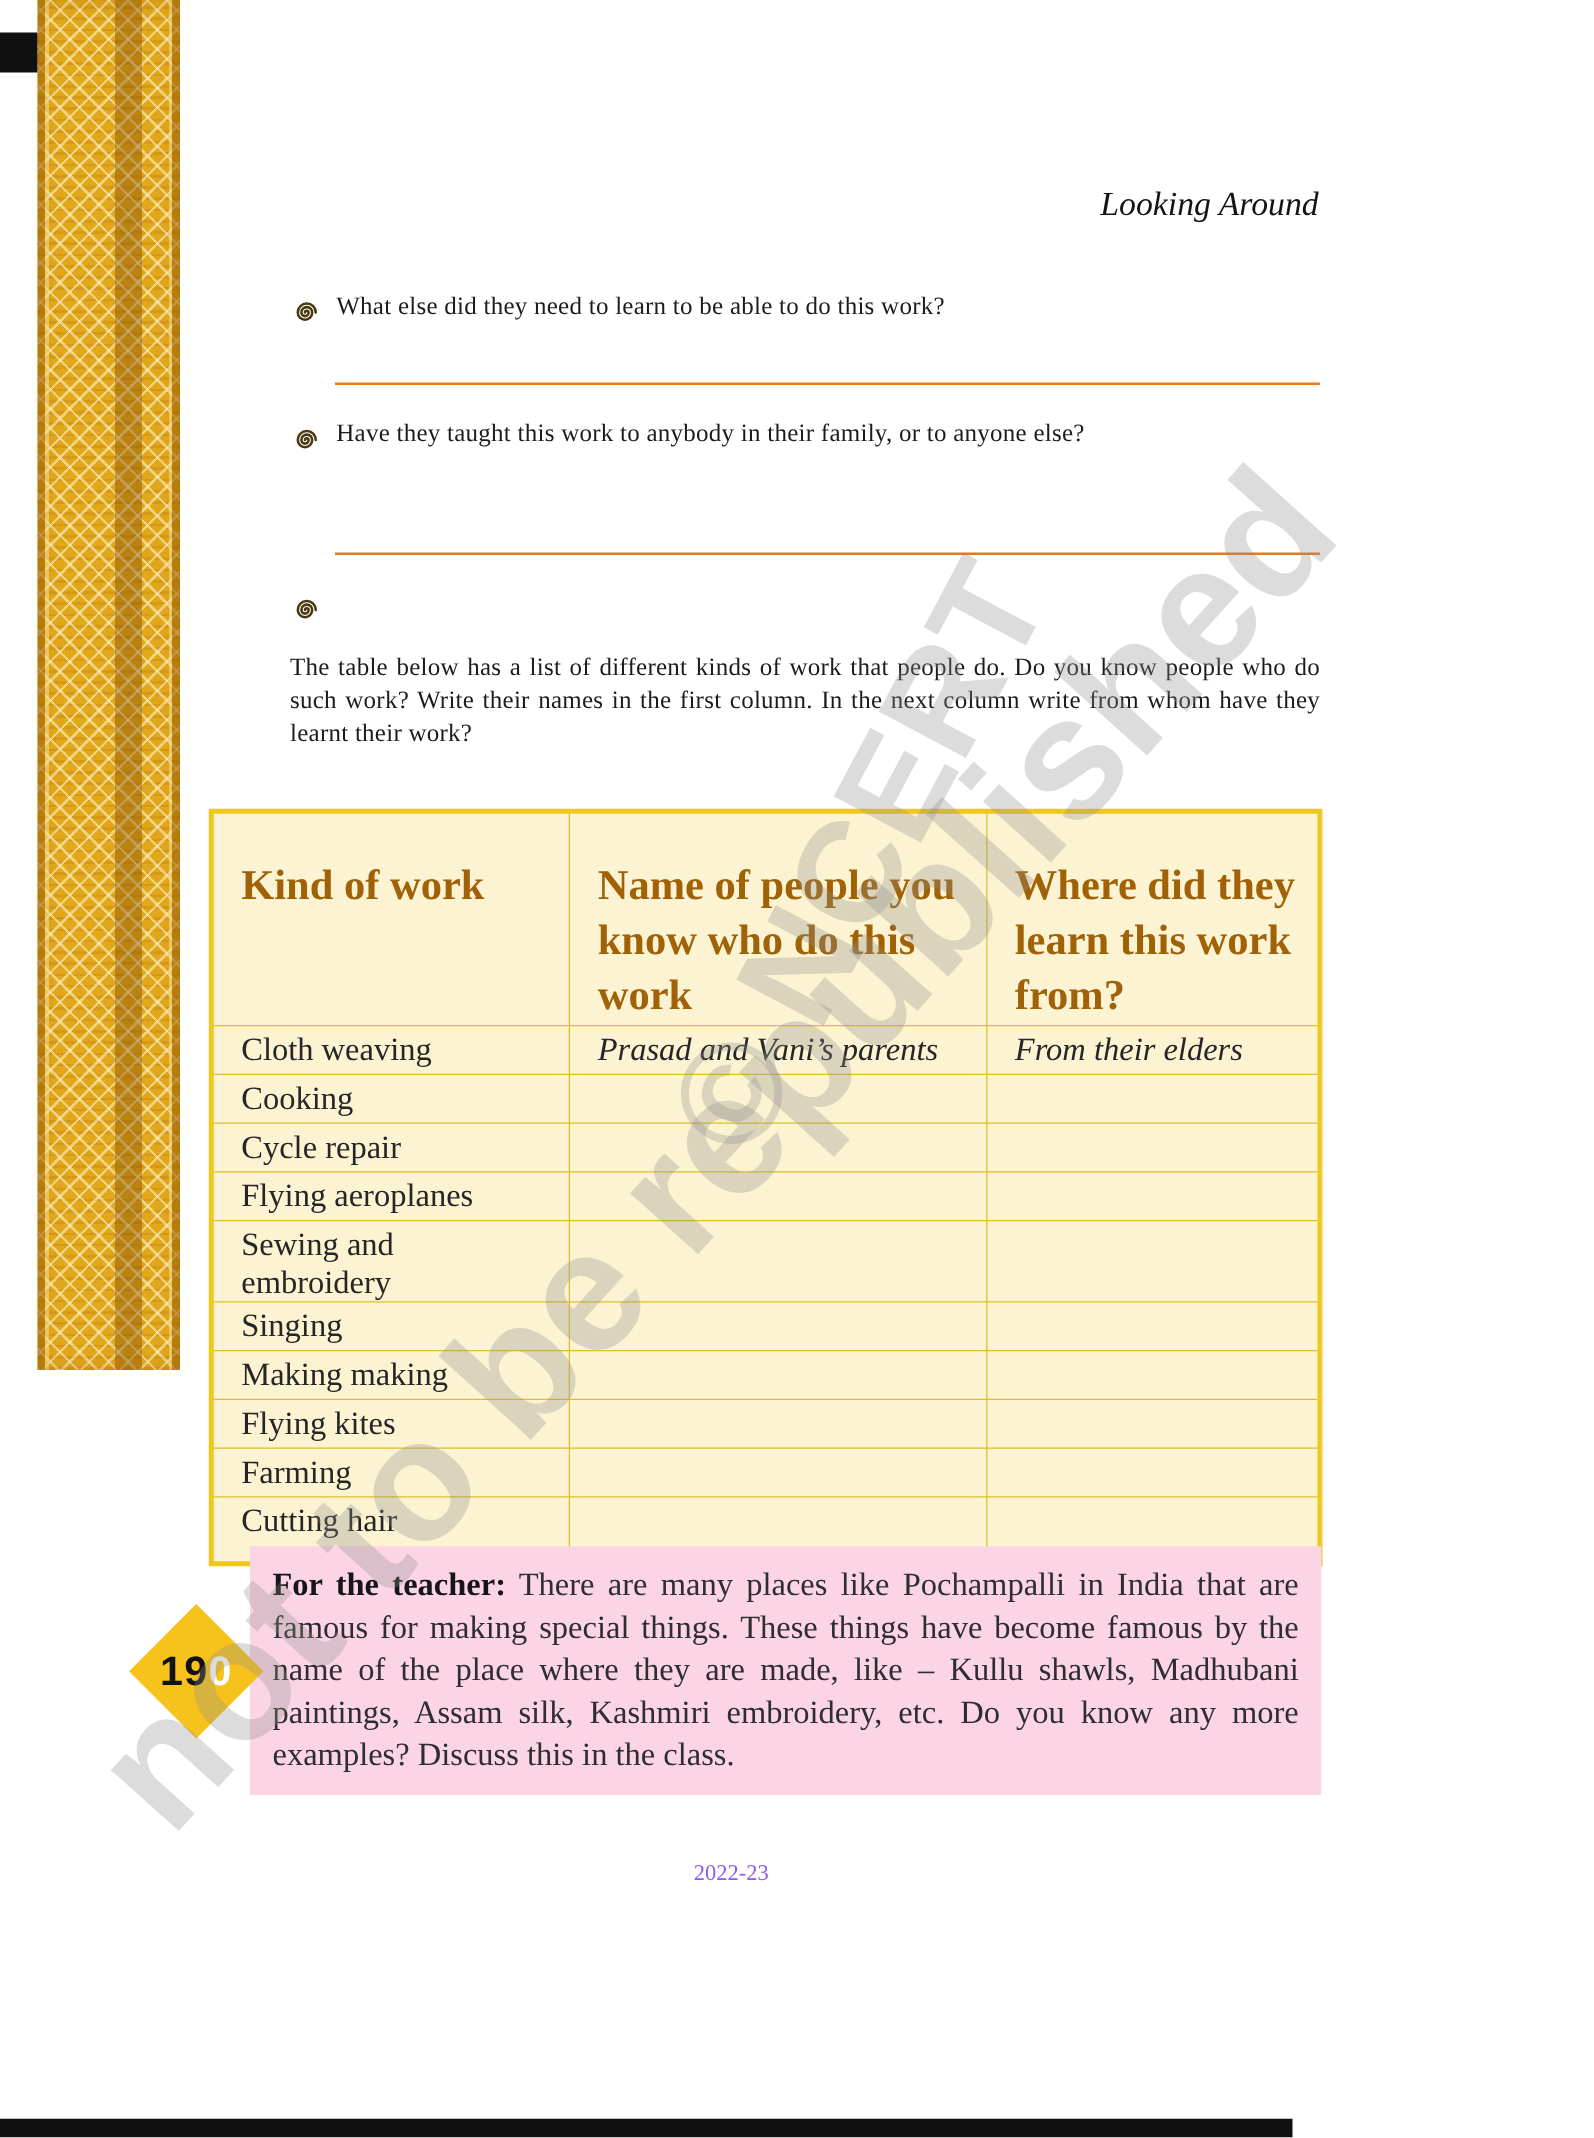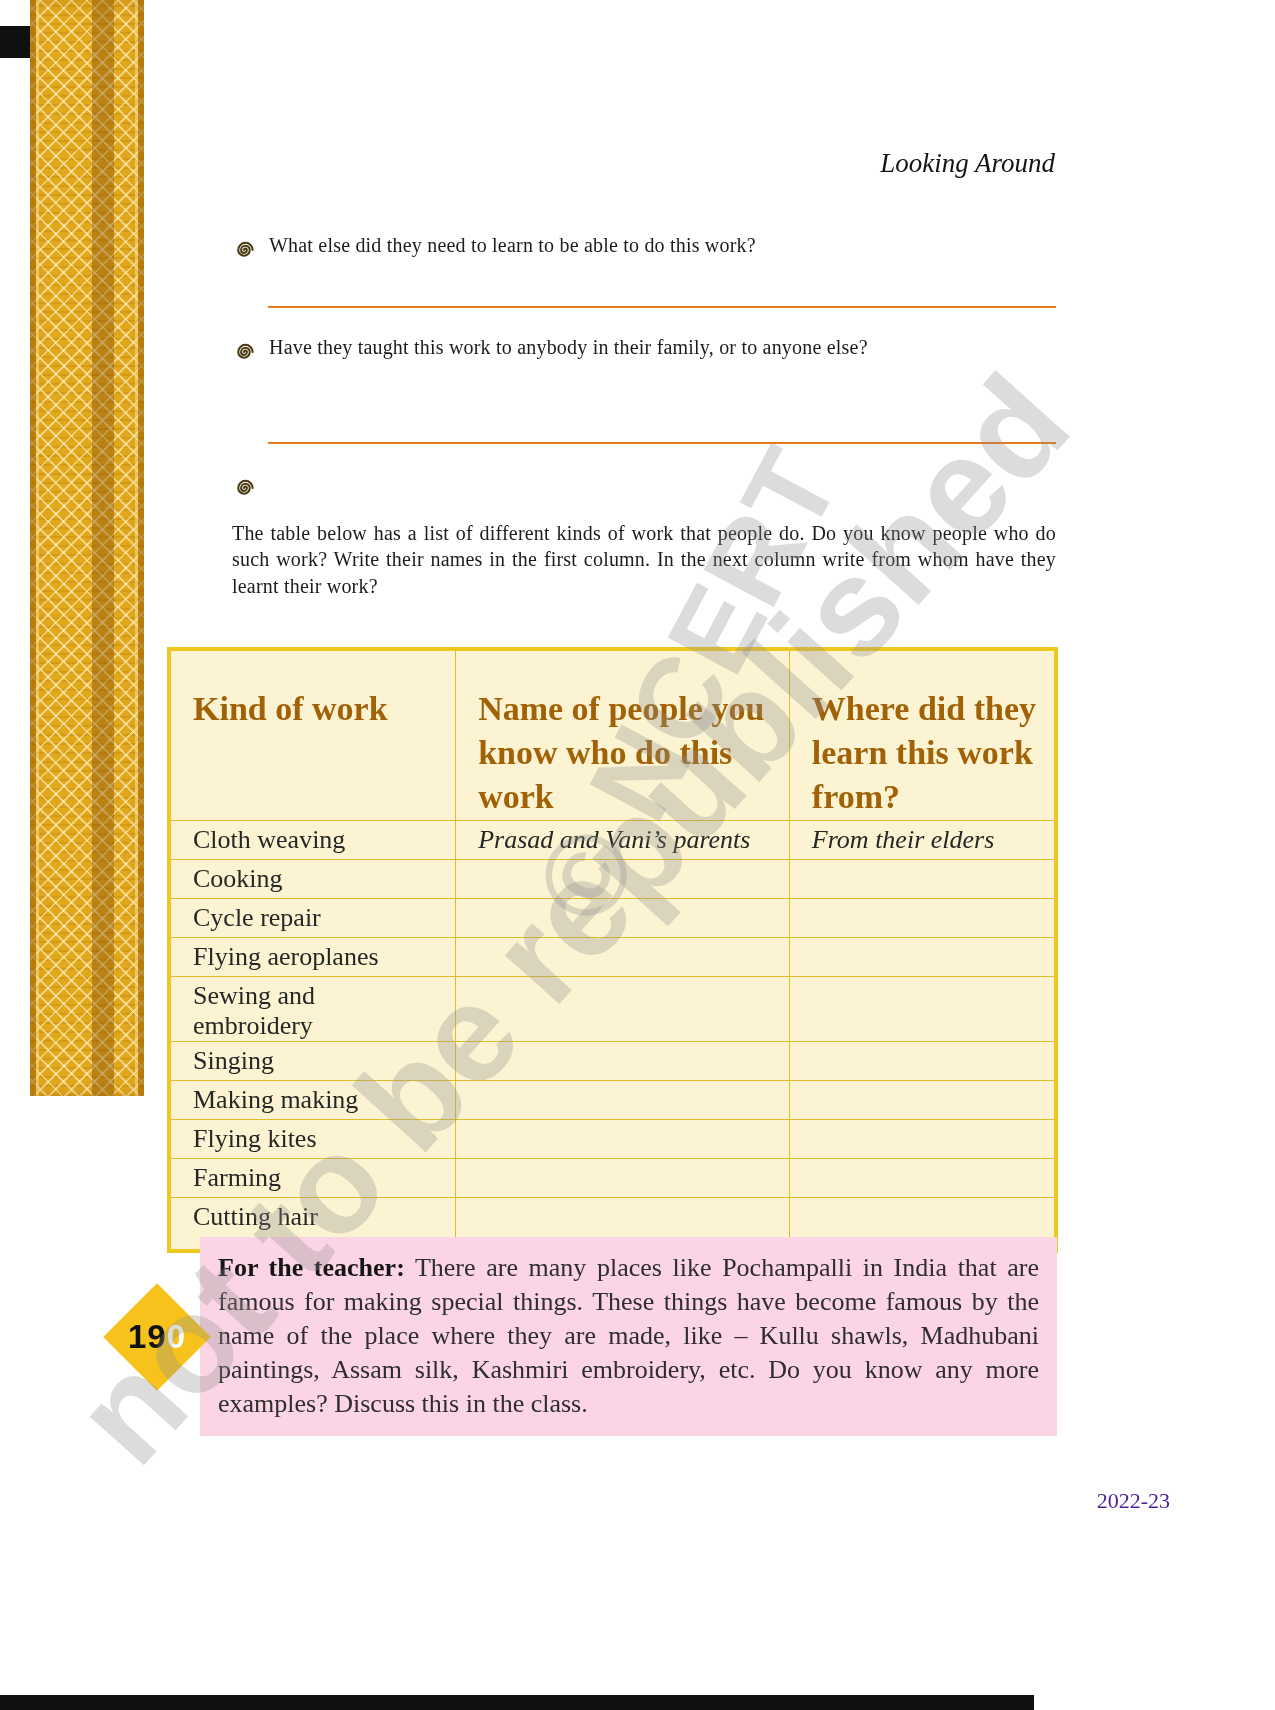--- a/index.html
+++ b/index.html
@@ -100,21 +100,21 @@
   .page-diamond .num{
     transform:rotate(-45deg);
     font-family:"Liberation Sans", sans-serif;font-weight:bold;
     font-size:33px;letter-spacing:1px;color:#111;
   }
   .page-diamond .num .zero{color:#ffffff;}
 
   
   .footer{
     position:absolute;left:0;top:1488px;width:1170px;
-    text-align:right;font-size:22px;color:#4c1d95;
+    text-align:center;font-size:18px;color:#8b5cf6;
     font-family:"Liberation Serif", serif;
   }
 
   
   .wm{
     position:absolute;pointer-events:none;white-space:nowrap;z-index:40;
     font-family:"Liberation Sans", sans-serif;font-weight:bold;
     color:#8f8f8f;opacity:.30;
   }
   .wm1{left:430px;top:620px;font-size:115px;transform:rotate(-62deg);}

